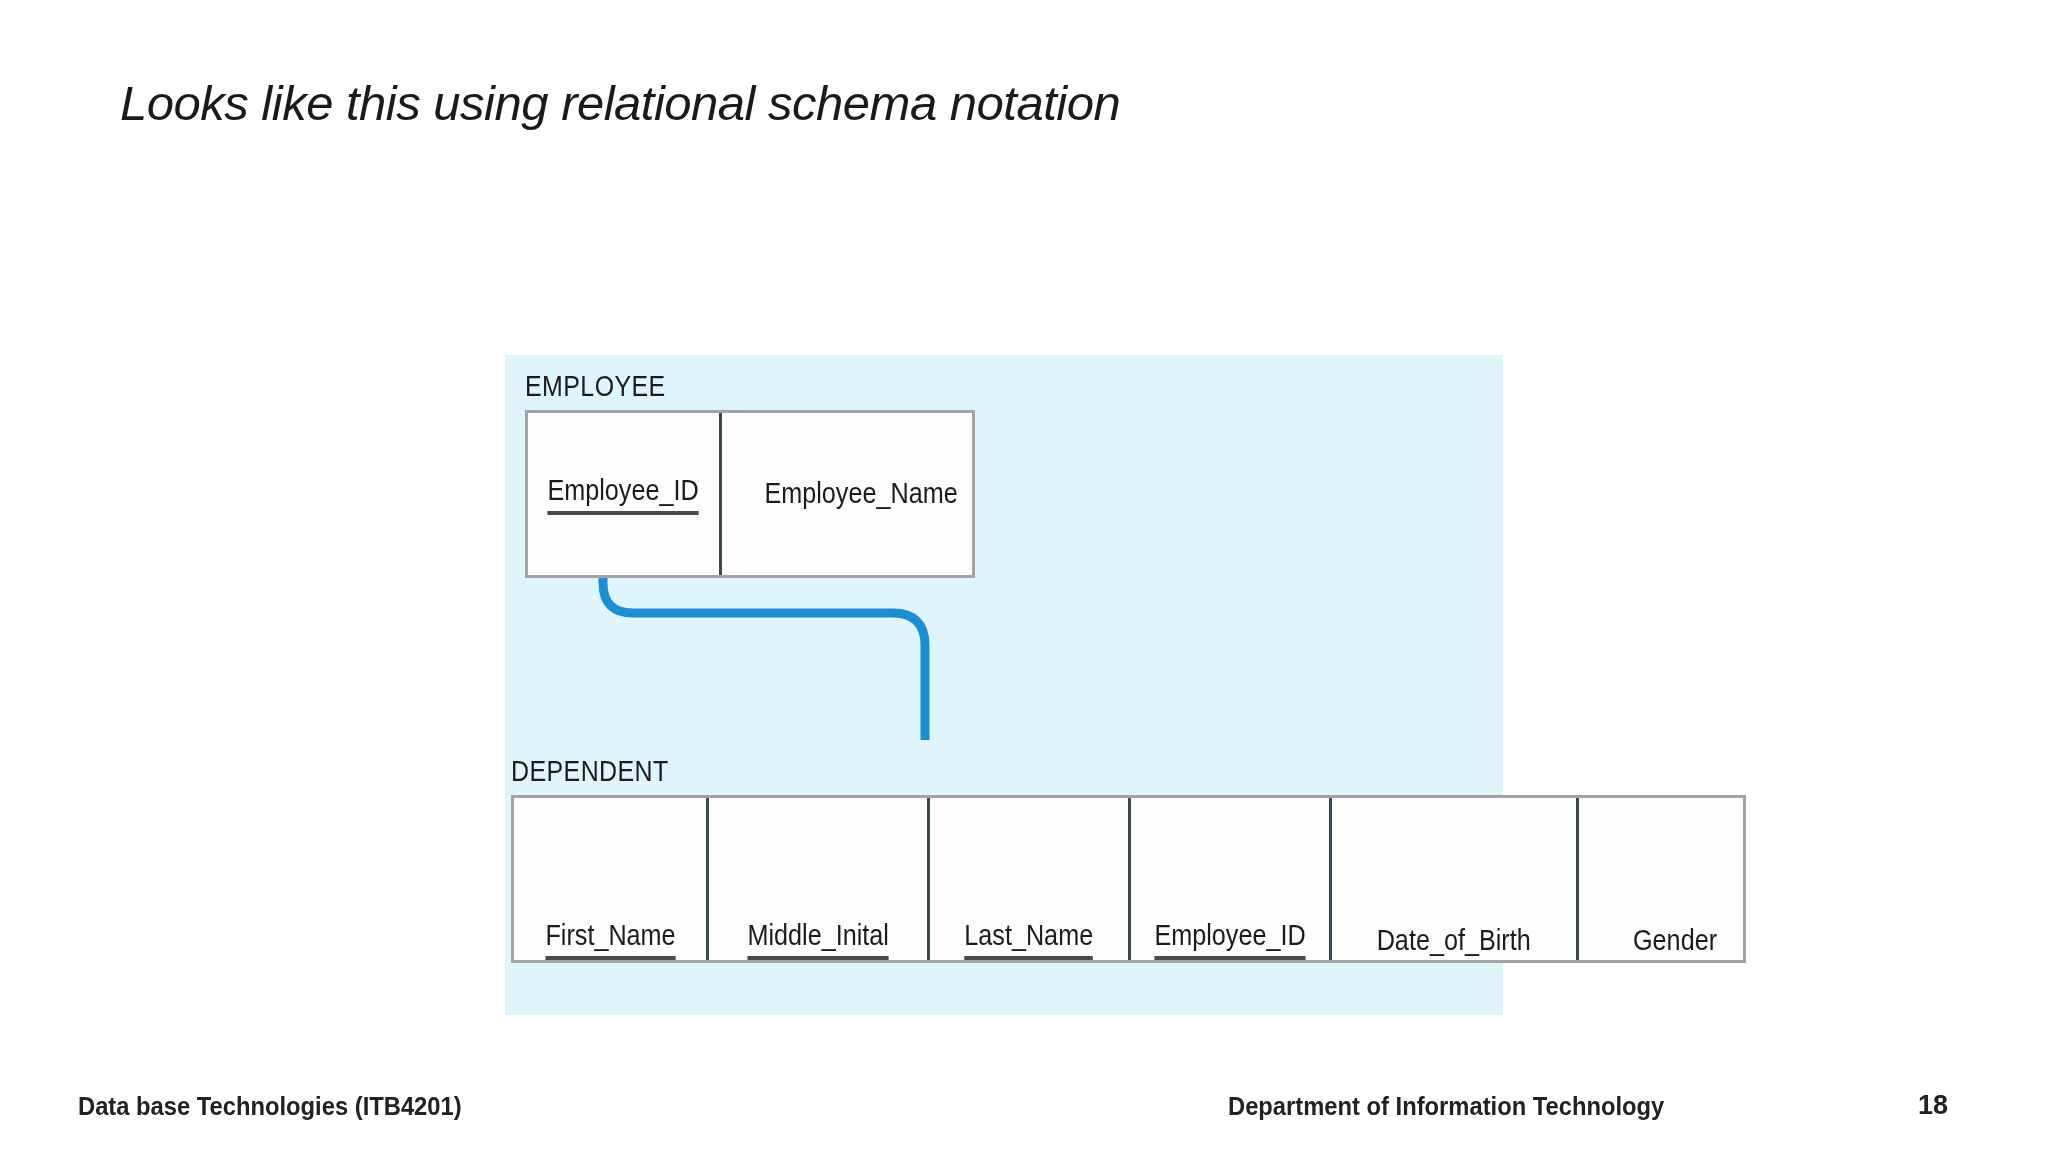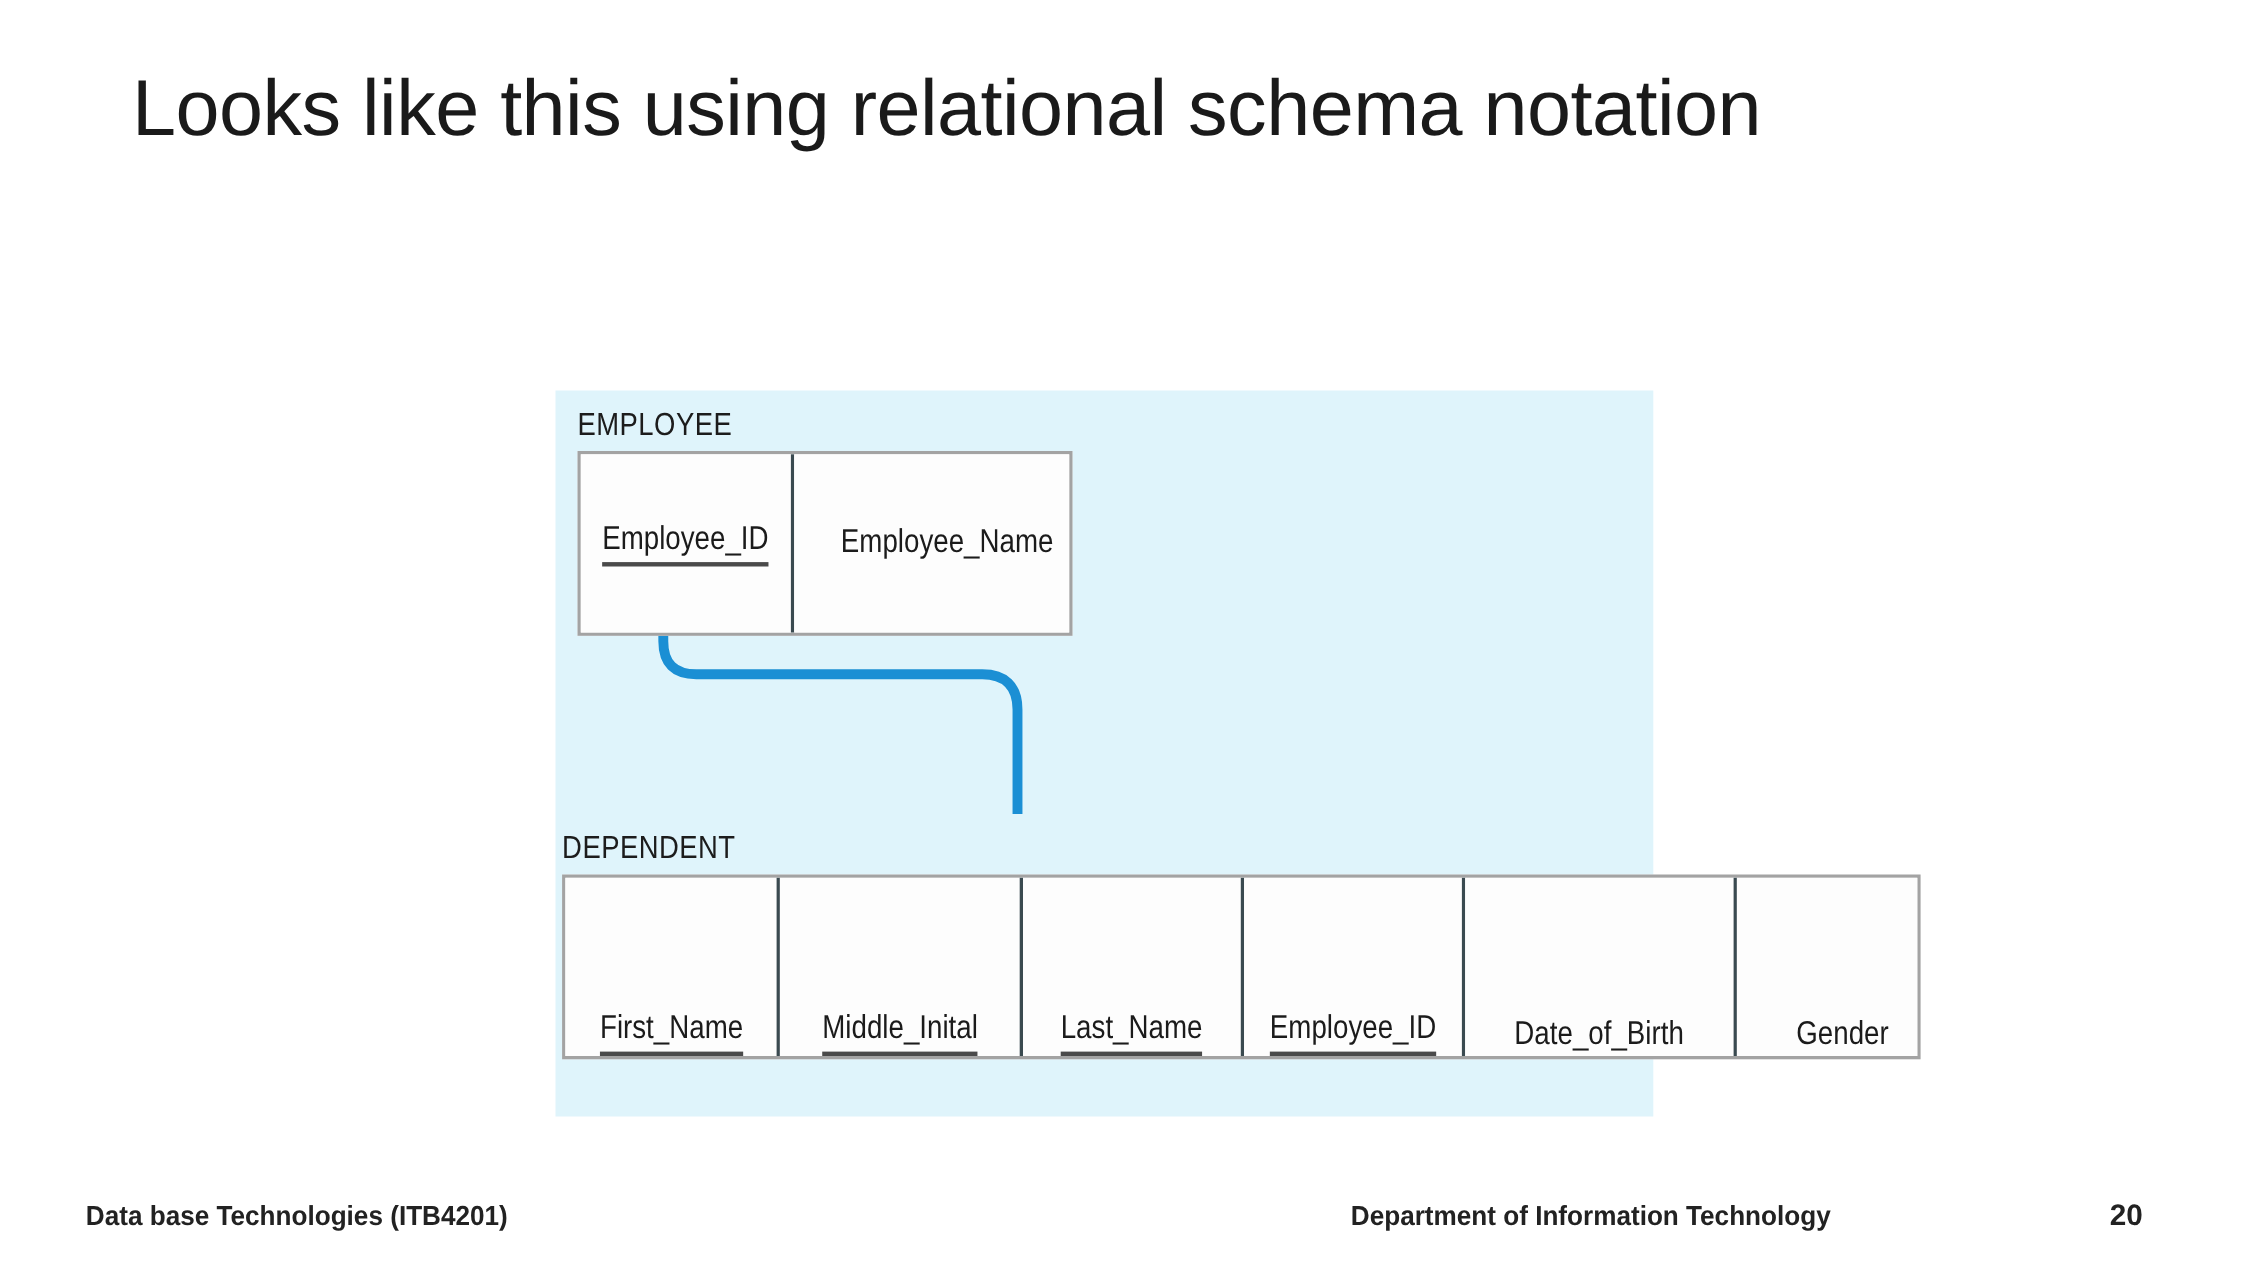--- a/index.html
+++ b/index.html
@@ -13,28 +13,29 @@
     position: relative;
     overflow: hidden;
     font-family: "Liberation Sans", sans-serif;
     color: #111111;
   }
 
   
   .slide-title {
     position: absolute;
     left: 120px;
-    top: 62px;
+    top: 78px;
     width: 1820px;
-    font-size: 72px;
+    font-size: 49px;
     line-height: 1.05;
     font-weight: 400;
     letter-spacing: -0.5px;
     color: #1a1a1a;
     white-space: nowrap;
+    font-style: italic;
   }
 
   
   .diagram-panel {
     position: absolute;
     left: 505px;
     top: 355px;
     width: 998px;
     height: 660px;
     background: #dff4fb;
@@ -199,13 +200,13 @@
       <div class="attr-cell">
         <span class="attr-label">Gender</span>
       </div>
     </div>
   </div>
 
 </div>
 
 <div class="footer-left">Data base Technologies (ITB4201)</div>
 <div class="footer-center">Department of Information Technology</div>
-<div class="footer-page">20</div>
+<div class="footer-page">18</div>
 
 </body></html>

